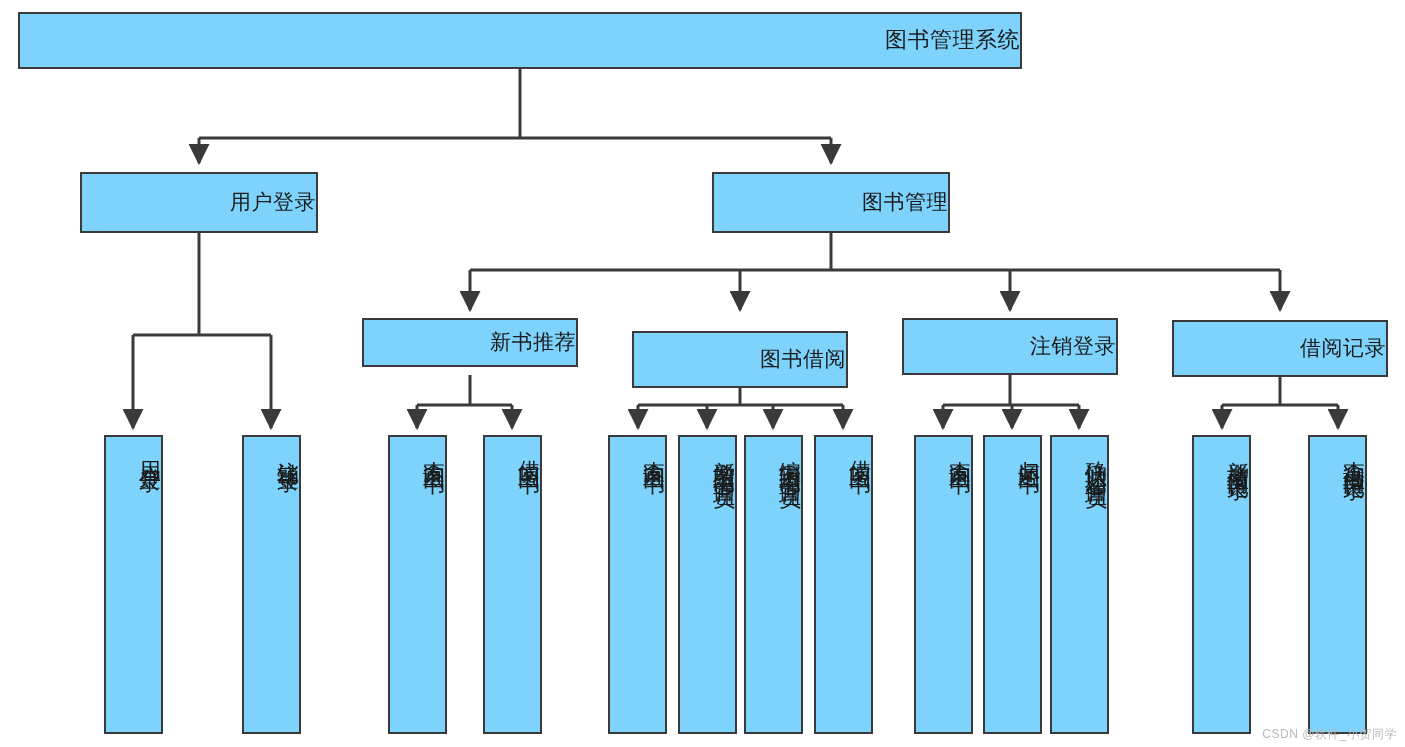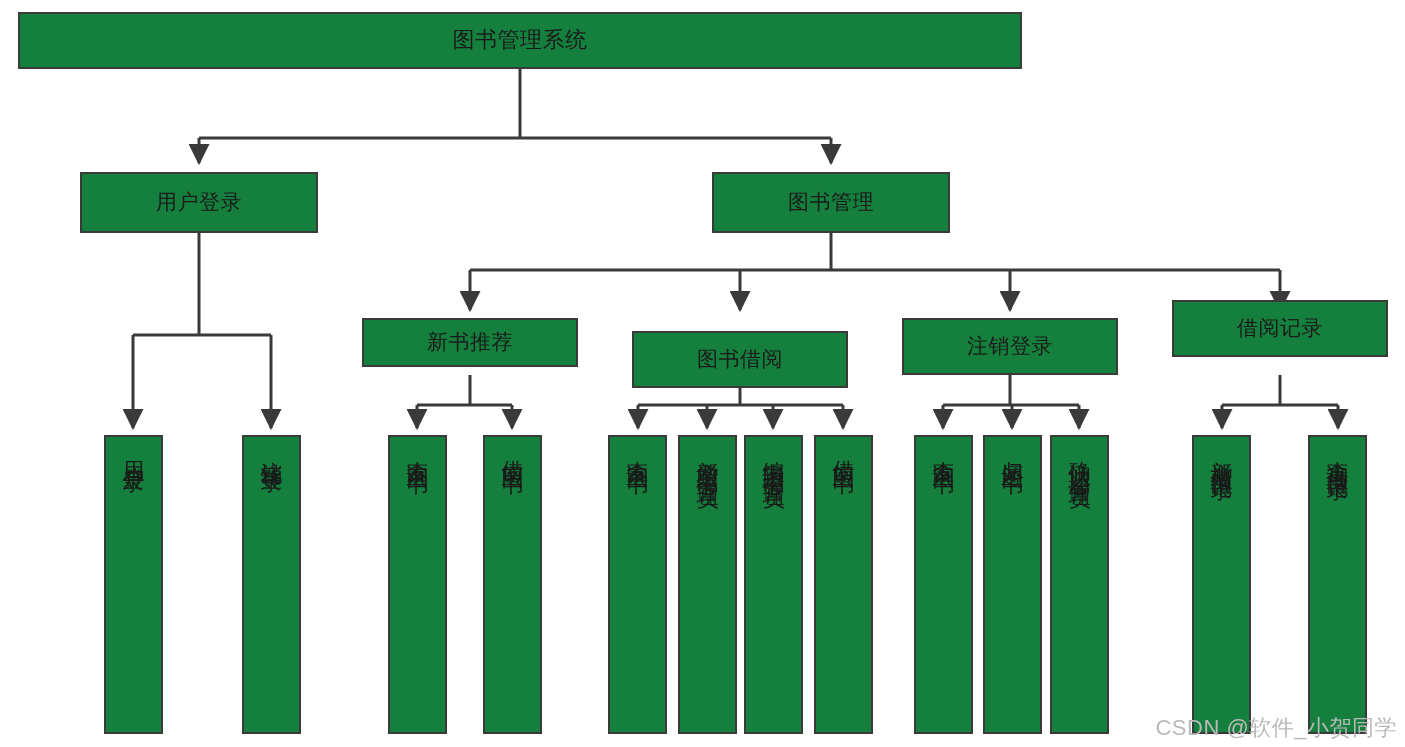--- a/index.html
+++ b/index.html
@@ -22,25 +22,25 @@
     position: absolute;
     left: 0;
     top: 0;
     width: 1405px;
     height: 747px;
     pointer-events: none;
   }
   .node {
     position: absolute;
     box-sizing: border-box;
-    background: #15803d;
+    background: #7dd3fc;
     border: 2px solid #3a3a3a;
     display: flex;
     align-items: center;
-    justify-content: center;
+    justify-content: flex-end;
     color: #1a1a1a;
     z-index: 2;
   }
   .node .label {
     display: block;
     text-align: center;
     line-height: 1.28;
     letter-spacing: 0.5px;
     white-space: pre;
   }
@@ -61,21 +61,21 @@
     text-orientation: upright;
     font-size: 22px;
     line-height: 1.0;
     letter-spacing: 4px;
     white-space: nowrap;
   }
   .watermark {
     position: absolute;
     right: 8px;
     bottom: 4px;
-    font-size: 22px;
+    font-size: 12px;
     color: #b9b9b9;
     letter-spacing: 0.5px;
     z-index: 3;
     white-space: nowrap;
   }
 </style>
 </head>
 <body>
 
 <div id="diagram">
@@ -143,21 +143,21 @@
 
   <div class="node h" style="left:362px; top:318px; width:216px; height:49px;">
     <span class="label">新书推荐</span>
   </div>
   <div class="node h" style="left:632px; top:318px; width:216px; height:57px;margin-top:13px;">
     <span class="label">图书借阅</span>
   </div>
   <div class="node h" style="left:902px; top:318px; width:216px; height:57px;">
     <span class="label">注销登录</span>
   </div>
-  <div class="node h" style="left:1172px; top:300px; width:216px; height:57px;">
+  <div class="node h" style="left:1172px; top:320px; width:216px; height:57px;">
     <span class="label">借阅记录</span>
   </div>
 
   <div class="node v" style="left:104px; top:435px; width:59px; height:299px;">
     <span class="label">用户登录</span>
   </div>
   <div class="node v" style="left:242px; top:435px; width:59px; height:299px;">
     <span class="label">注销登录</span>
   </div>
 

